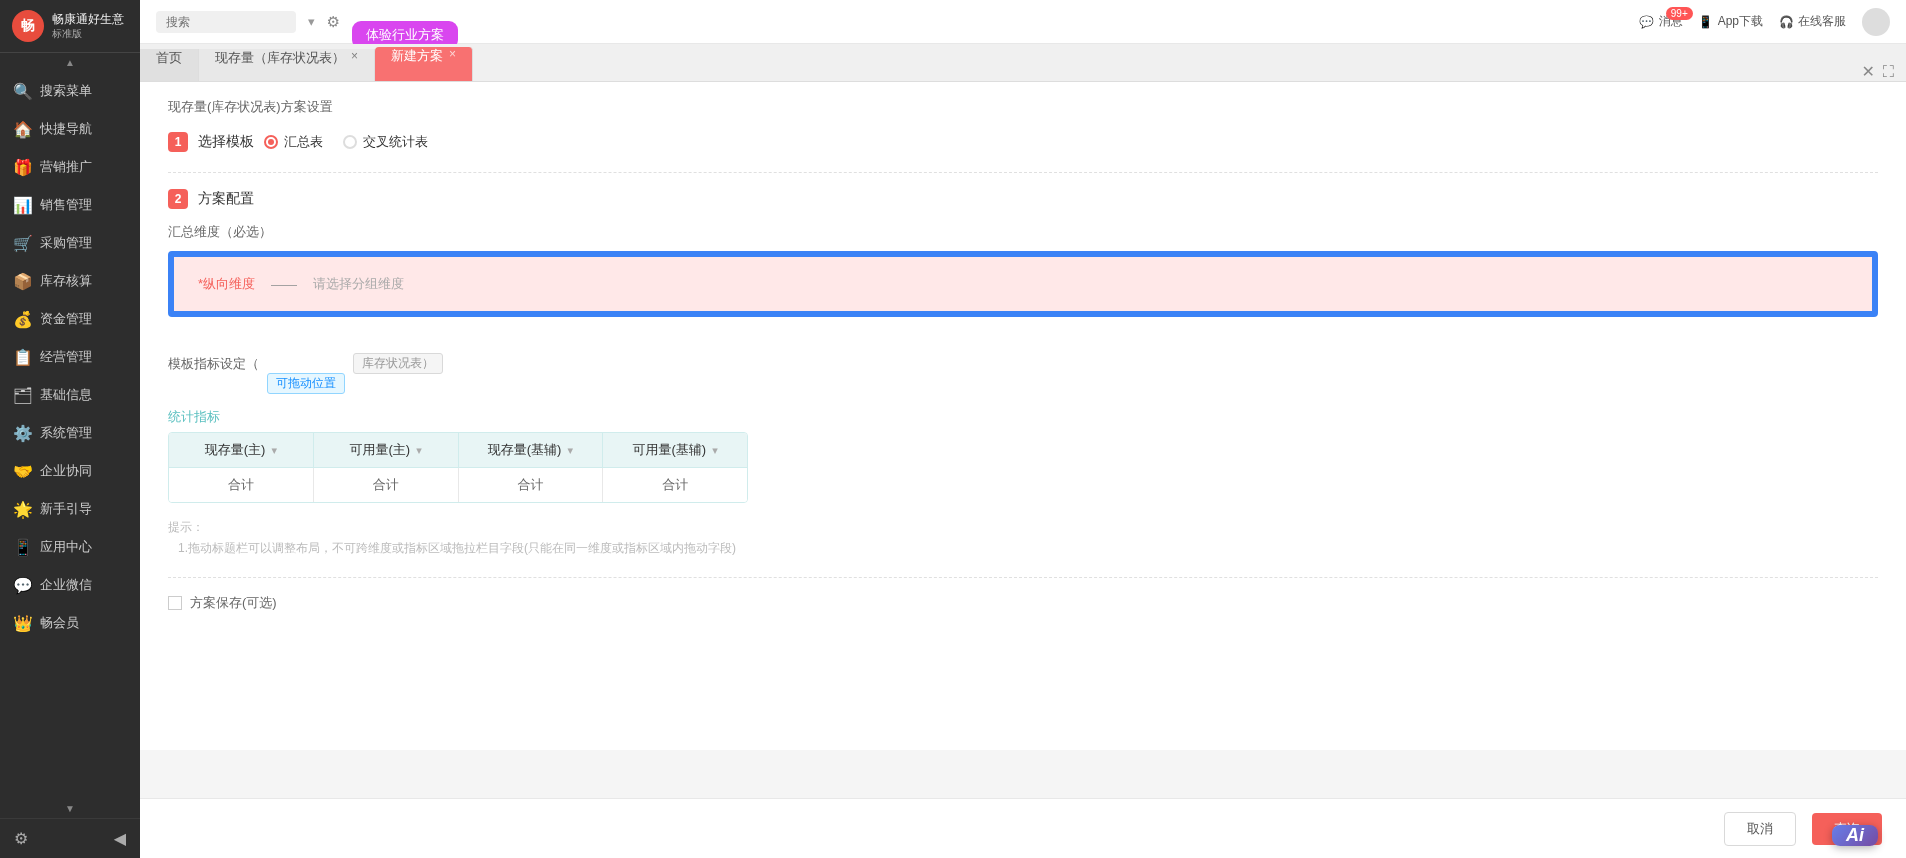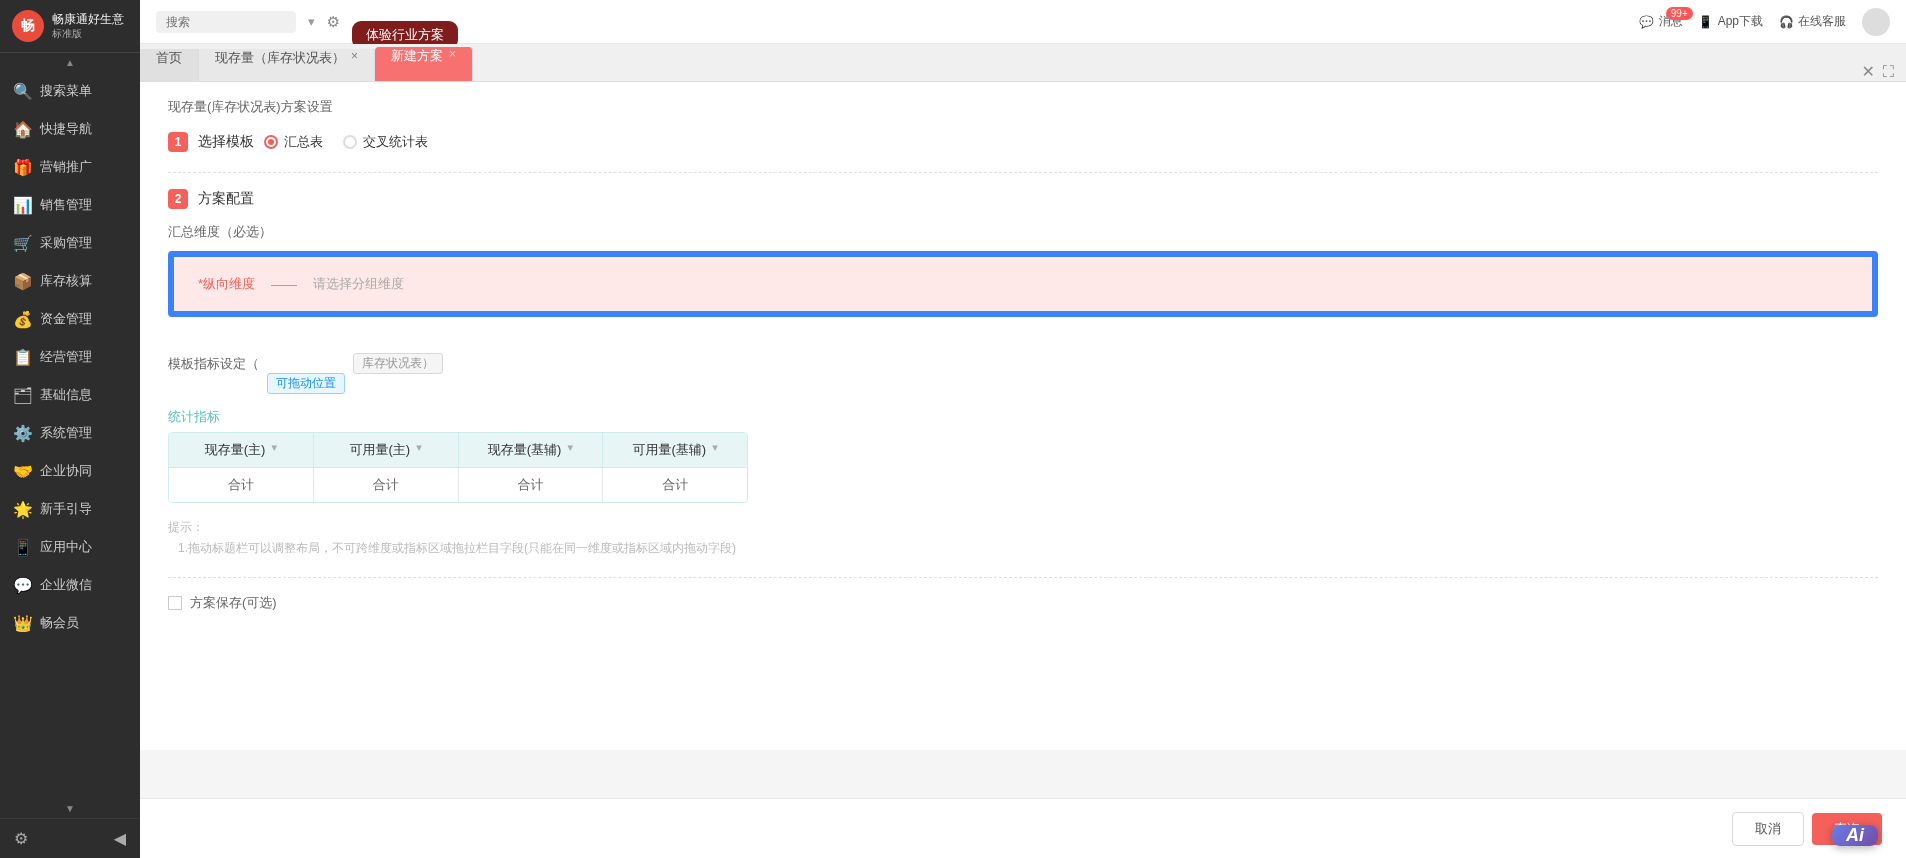--- a/index.html
+++ b/index.html
@@ -79,21 +79,21 @@
       border-radius: 4px;
       padding: 4px 10px;
       font-size: 12px;
       color: #999;
       width: 140px;
       outline: none;
     }
     .topbar-dropdown { color: #999; cursor: pointer; }
     .topbar-gear { color: #888; cursor: pointer; font-size: 15px; }
     .topbar-trial-btn {
-      background: #7f1d1d;
+      background: #d946ef;
       color: white;
       border: none;
       border-radius: 9px;
       padding: 5px 14px;
       font-size: 13px;
       cursor: pointer;
       margin-top: 26px;
     }
     .topbar-right { margin-left: auto; display: flex; align-items: center; gap: 16px; }
     .topbar-msg { display: flex; align-items: center; gap: 4px; cursor: pointer; color: #555; font-size: 12px; position: relative; }
@@ -241,21 +241,21 @@
     }
     .stats-col {
       flex: 1;
       min-width: 140px;
       border-right: 1px solid #d0ecec;
       text-align: center;
     }
     .stats-col:last-child { border-right: none; }
     .stats-header-cell {
       padding: 8px 10px;
-      display: flex; align-items: flex-start; justify-content: center; gap: 6px;
+      display: flex; align-items: center; justify-content: center; gap: 6px;
       font-size: 13px; color: #333;
       cursor: pointer;
     }
     .stats-header-cell .col-arrow { color: #aaa; font-size: 11px; }
     .stats-body-row {
       display: flex;
       background: #fff;
     }
     .stats-body-cell {
       flex: 1;
@@ -283,21 +283,21 @@
     }
     .save-label { font-size: 13px; color: #666; }
 
     
     .footer-bar {
       height: 60px;
       background: #fff;
       border-top: 1px solid #e8e8e8;
       display: flex; align-items: center; justify-content: flex-end;
       padding: 0 24px;
-      gap: 8px;
+      gap: 16px;
       margin-top: 48px;
     }
     .btn-cancel {
       padding: 7px 22px;
       border: 1px solid #d9d9d9;
       background: white;
       border-radius: 4px;
       font-size: 13px;
       color: #555;
       cursor: pointer;

